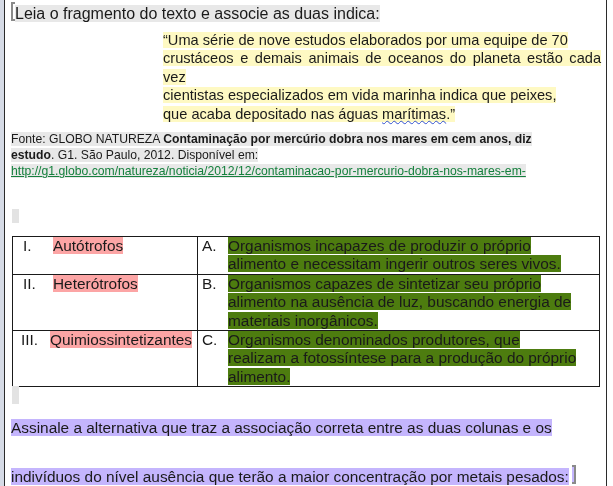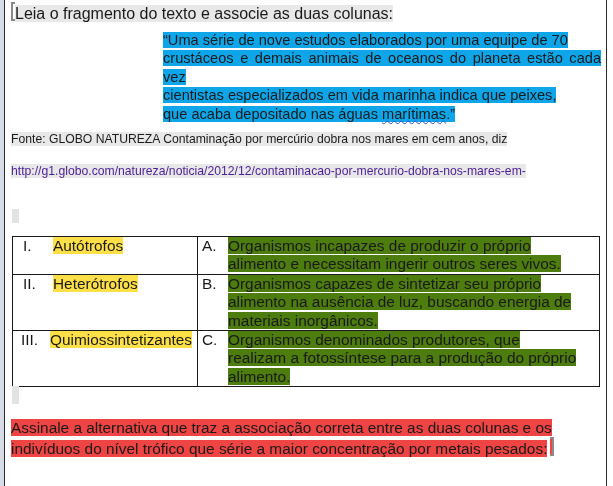--- a/index.html
+++ b/index.html
@@ -28,79 +28,79 @@
     }
     .bracket-l {
       display: inline-block; width: 2px; height: 15px; border: 2px solid #8a8a8a;
       border-right: none; vertical-align: -2px; margin-right: 0px;
     }
     .quote {
       position: absolute; left: 163px; top: 31px; width: 438px;
       font-size: 14.6px; line-height: 18.4px; text-align: justify;
     }
     .quote .line { display: block; }
-    .quote .line span { background: #0ea5e9; }
+    .quote .line span { background: #fef9c3; }
     .squiggle { text-decoration: underline wavy #3050d0; text-decoration-thickness: 1px; }
     .fonte {
       position: absolute; left: 11px; top: 131px; width: 590px;
       font-size: 12.2px; line-height: 16.2px;
     }
-    .fonte b { font-weight: normal; }
-    .fonte a { color: #4c1d95; }
+    .fonte b { font-weight: bold; }
+    .fonte a { color: #15803d; text-decoration: underline; }
     .small-mark {
       position: absolute; width: 7px; height: 14px; background: #e3e3e3;
     }
     table.assoc {
       position: absolute; left: 12px; top: 236px; width: 588px;
       border-collapse: collapse; font-size: 15.4px; line-height: 18.4px;
     }
     table.assoc td {
       border: 1px solid #1a1a1a; vertical-align: top; padding: 0 0 0 0;
     }
     td.c1 { width: 184px; }
     .cell { display: flex; padding: 0 2px 0 0; }
     .num { width: 30px; text-align: left; padding-left: 10px; flex: 0 0 auto; }
     .num3 { width: 29px; padding-left: 10px; }
-    .lbl span { background: #fde047; text-align: right; }
+    .lbl span { background: #fca5a5; text-align: right; }
     .let { width: 26px; padding-left: 4px; flex: 0 0 auto; }
     .desc { flex: 1; }
     .desc .line { display: block; }
     .desc .line span { background: #4d7c0f; }
     .final {
       position: absolute; left: 11px; top: 418px; width: 590px;
       font-size: 15.4px; line-height: 19px;
     }
     .final .line { display: block; }
-    .final .line span { background: #ef4444; }
+    .final .line span { background: #c4b5fd; margin-top: 28px; }
     .bracket-r {
       display: inline-block; width: 2px; height: 15px; border: 2px solid #8a8a8a;
       border-left: none; vertical-align: -2px; margin-left: 3px;
     }
   </style>
 </head>
 <body>
 
 <div class="left-strip"></div>
 <div class="left-border"></div>
 <div class="right-border"></div>
 
 <div class="p1">
-  <span class="bracket-l"></span><span class="hl">Leia o fragmento do texto e associe as duas colunas:</span>
+  <span class="bracket-l"></span><span class="hl">Leia o fragmento do texto e associe as duas indica:</span>
 </div>
 
 <div class="quote">
   <span class="line"><span>“Uma série de nove estudos elaborados por uma equipe de 70</span></span>
   <span class="line"><span>crustáceos e demais animais de oceanos do planeta estão cada vez</span></span>
   <span class="line"><span>cientistas especializados em vida marinha indica que peixes,</span></span>
   <span class="line" style="text-align:left"><span><span>que acaba depositado nas águas </span><span class="squiggle">marítimas</span><span>.”</span></span></span>
 </div>
 
 <div class="fonte">
   <span class="hl"><span>Fonte: GLOBO NATUREZA </span><b>Contaminação por mercúrio dobra nos mares em cem anos, diz</b></span><br>
-  <br>
+  <span class="hl"><b>estudo</b><span>. G1. São Paulo, 2012. Disponível em:</span></span><br>
   <span class="hl"><a>http://g1.globo.com/natureza/noticia/2012/12/contaminacao-por-mercurio-dobra-nos-mares-em-</a></span><br>
 </div>
 
 <div class="small-mark" style="left:12px; top:209px;"></div>
 
 <table class="assoc">
   <tbody>
       <tr>
     <td class="c1">
       <div class="cell">
@@ -154,14 +154,14 @@
       </div>
     </td>
   </tr>
 </tbody>
   </table>
 
 <div class="small-mark" style="left:12px; top:386px; height:18px;"></div>
 
 <div class="final">
   <span class="line"><span>Assinale a alternativa que traz a associação correta entre as duas colunas e os</span></span>
-  <span class="line"><span>indivíduos do nível trófico que série a maior concentração por metais pesados:</span><span class="bracket-r"></span></span>
+  <span class="line"><span>indivíduos do nível ausência que terão a maior concentração por metais pesados:</span><span class="bracket-r"></span></span>
 </div>
 
 </body></html>

